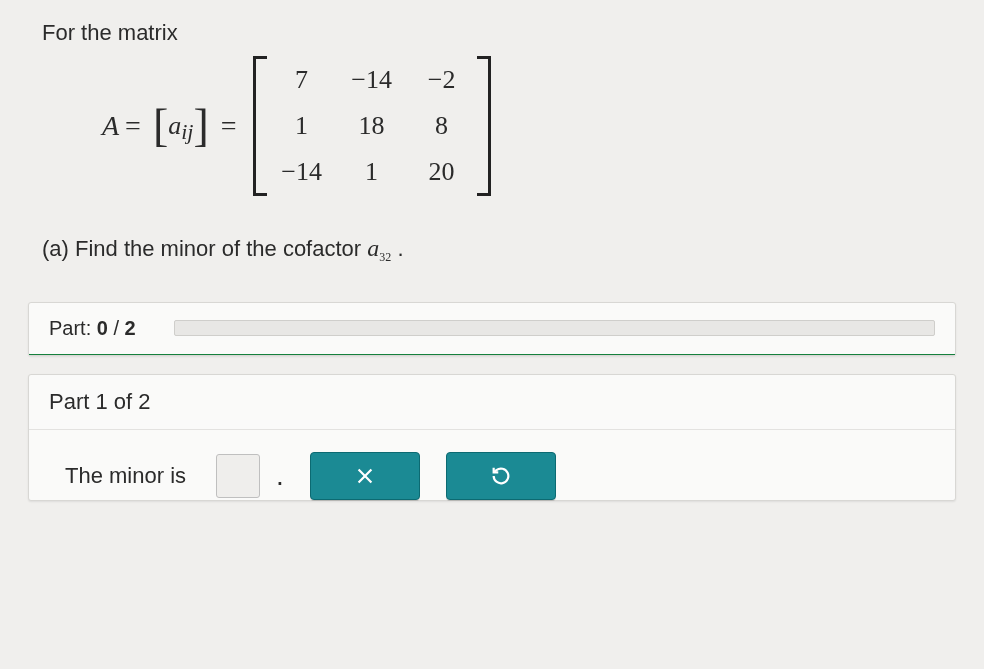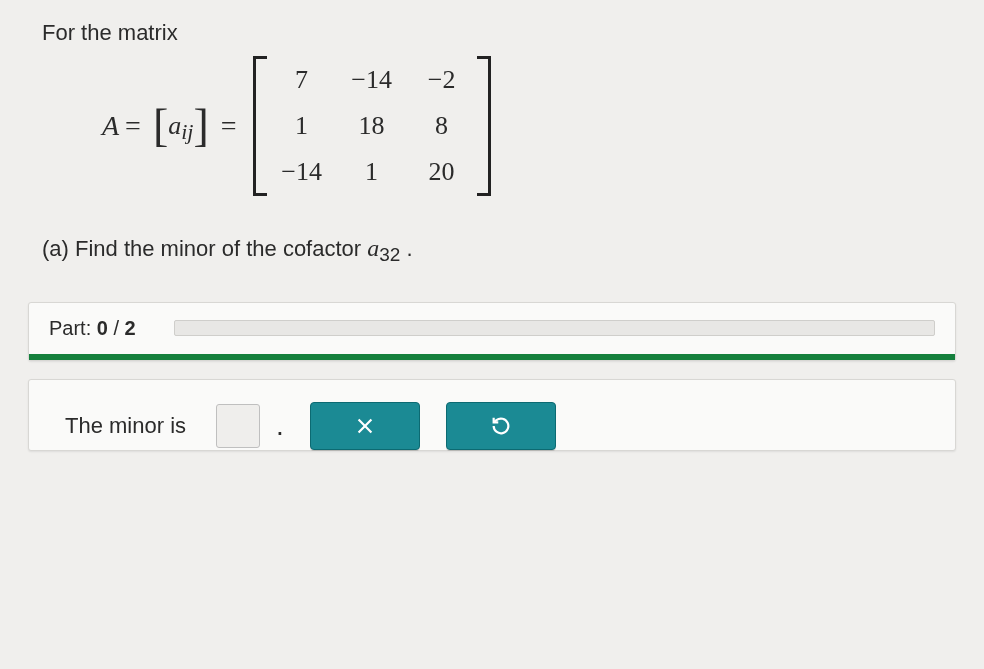--- a/index.html
+++ b/index.html
@@ -64,33 +64,33 @@
     justify-items: center;
     font-family: "Times New Roman", serif;
     font-size: 26px;
   }
   .questions {
     margin: 30px 0 30px 0;
     font-size: 22px;
     line-height: 1.9;
   }
   .q-line .ital { font-style: italic; font-family: "Times New Roman", serif; font-size: 24px;}
-  .q-line .qsub { font-size: 19px; position: relative; top: 5px; font-family: Liberation Sans, sans-serif;}
+  .q-line .qsub { font-size: 12px; position: relative; top: 5px; font-family: Liberation Serif, serif;}
   .panel {
     margin: 18px 28px 0 28px;
     background: #fafaf9;
     border: 1px solid #d8d7d4;
     border-radius: 3px;
     box-shadow: 0 1px 2px rgba(0,0,0,0.08);
   }
   .progress-row {
     display: flex;
     align-items: center;
     padding: 14px 20px;
-    border-bottom: 6px solid #15803d;
+    border-bottom: 1px solid #15803d;
     font-size: 20px;
     gap: 20px;
   }
   .progress-bar {
     flex: 1;
     height: 16px;
     margin-left: 18px;
     background: #e8e7e5;
     border: 1px solid #cfcecb;
     border-radius: 2px;
@@ -173,20 +173,21 @@
 <div class="panel">
   <div class="progress-row">
     <span>
       <span>Part: </span><b>0</b><span> / </span><b>2</b>
     </span>
     <div class="progress-bar"></div>
   </div>
 </div>
 
 <div class="panel">
+  <div class="part-row">Part 1 of 2</div>
   <div class="answer-row">
     <span class="answer-label">The minor is</span>
     <div class="answer-box"></div>
     <span class="period">.</span>
     <div class="tool-btn">
       <svg viewBox="0 0 24 24">
           <path d="M5 5 L19 19 M19 5 L5 19"></path>
         </svg>
     </div>
     <div class="tool-btn">

